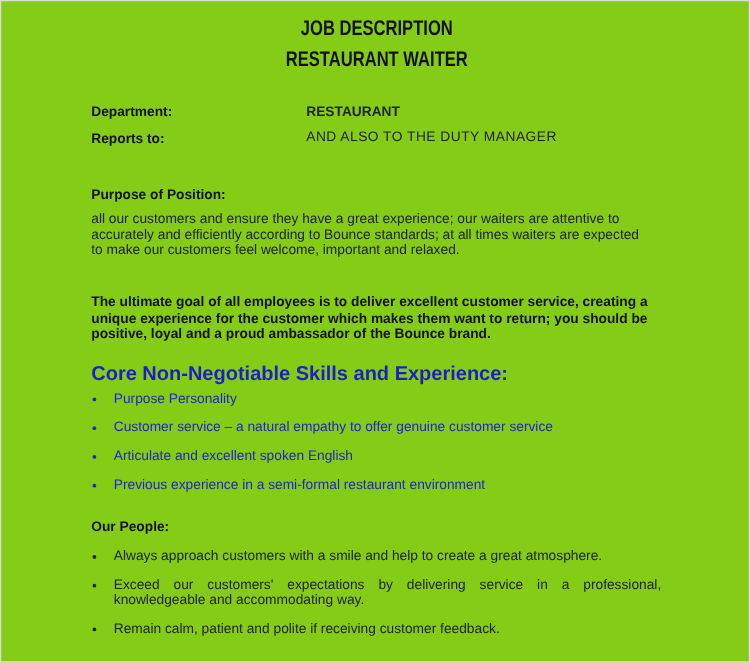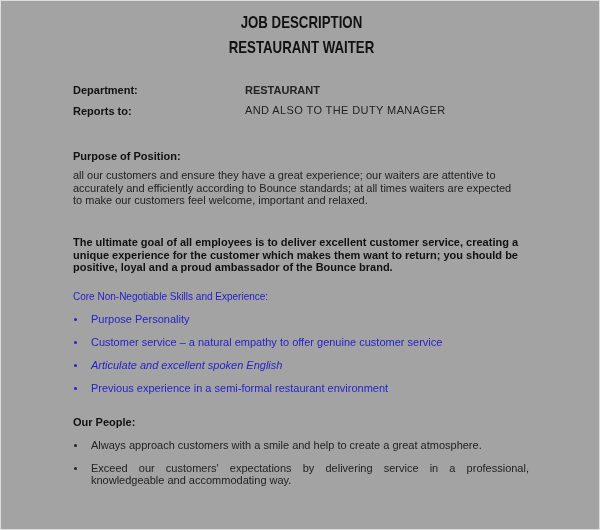--- a/index.html
+++ b/index.html
@@ -1,41 +1,41 @@
 <!DOCTYPE html>
 <html><head>
   <meta charset="utf-8">
   <style>
     html, body { margin: 0; padding: 0; background: #ffffff; }
     body { width: 600px; height: 530px; overflow: hidden; }
     .page {
       position: relative;
       width: 598px; height: 528px;
       border: 1px solid #dddddd;
-      background: #a3a3a3;
+      background: #84cc16;
       font-family: "Liberation Sans", sans-serif;
       color: #1a1a1a;
     }
     .title {
       position: absolute; left: 0; width: 600px; text-align: center;
       font-family: "Liberation Sans", sans-serif;
       font-weight: bold; font-size: 17px;
       transform: scaleX(0.78); transform-origin: 302px 0;
       letter-spacing: 0px; color: #111;
     }
     .t1 { top: 12px; }
     .t2 { top: 37px; }
     .abs { position: absolute; }
     .label { font-weight: bold; font-size: 11px; color: #111; }
     .val { font-size: 11px; color: #222; letter-spacing: 0.4px; line-height: 13px; }
     .val.bold { font-weight: bold; letter-spacing: 0; }
     .para { font-size: 11px; line-height: 12.6px; color: #222; }
     .para.bold { font-weight: bold; color: #111; }
     .blue { color: #2424c8; }
-    .heading-blue { font-weight: normal; font-size: 10px; color: #1e1ec8; }
+    .heading-blue { font-weight: bold; font-size: 16px; color: #1e1ec8; }
     ul.bullets { list-style: none; margin: 0; padding: 0; }
     ul.bullets li { position: relative; font-size: 11px; line-height: 12.6px; padding-left: 18px; }
     ul.bullets li .dot {
       position: absolute; left: 1px; top: 5px; width: 3px; height: 3px;
       border-radius: 50%; background: currentColor;
     }
     .justify { text-align: justify; text-align-last: left; }
   </style>
 </head>
 <body>
@@ -63,23 +63,24 @@
   <div class="abs para bold" style="left:72px; top:235px; width:480px;">
     <div>The ultimate goal of all employees is to deliver excellent customer service, creating a</div>
     <div>unique experience for the customer which makes them want to return; you should be</div>
     <div>positive, loyal and a proud ambassador of the Bounce brand.</div>
   </div>
 
   <div class="abs heading-blue" style="left:72px; top:290px;">Core Non-Negotiable Skills and Experience:</div>
   <ul class="abs bullets blue" style="left:72px; top:312px; width:470px;">
     <li style="margin-bottom:10.5px;"><span class="dot"></span><span>Purpose Personality</span></li>
     <li style="margin-bottom:10.5px;"><span class="dot"></span><span>Customer service – a natural empathy to offer genuine customer service</span></li>
-    <li style="margin-bottom:10.5px;font-style:italic;"><span class="dot"></span><span>Articulate and excellent spoken English</span></li>
+    <li style="margin-bottom:10.5px;"><span class="dot"></span><span>Articulate and excellent spoken English</span></li>
     <li><span class="dot"></span><span>Previous experience in a semi-formal restaurant environment</span></li>
   </ul>
 
   <div class="abs label" style="left:72px; top:415px;">Our People:</div>
   <ul class="abs bullets" style="left:72px; top:438px; width:470px; color:#222;">
     <li style="margin-bottom:10px;"><span class="dot"></span><span>Always approach customers with a smile and help to create a great atmosphere.</span></li>
     <li class="justify" style="margin-bottom:10px; width:438px;"><span class="dot"></span><span>Exceed our customers' expectations by delivering service in a professional, knowledgeable and accommodating way.</span></li>
+    <li><span class="dot"></span><span>Remain calm, patient and polite if receiving customer feedback.</span></li>
   </ul>
 
 </div>
 
 </body></html>

